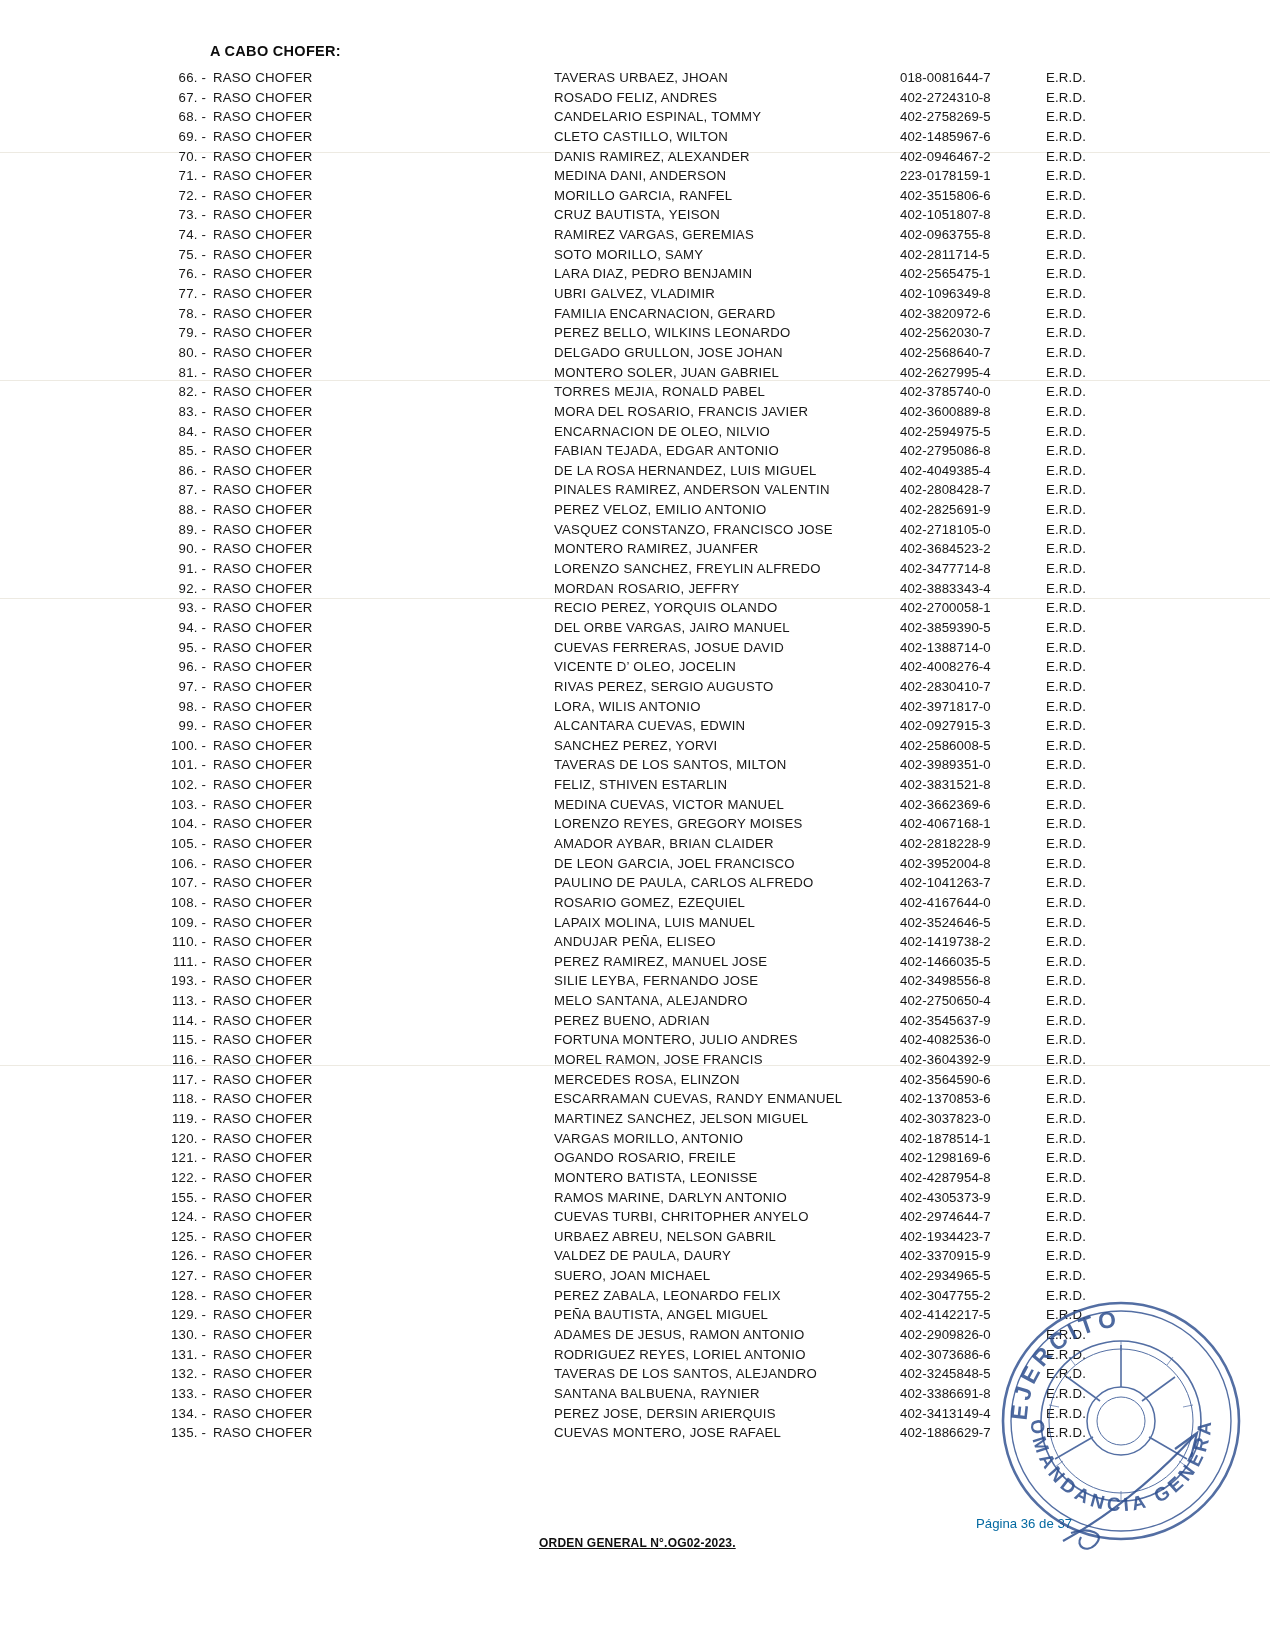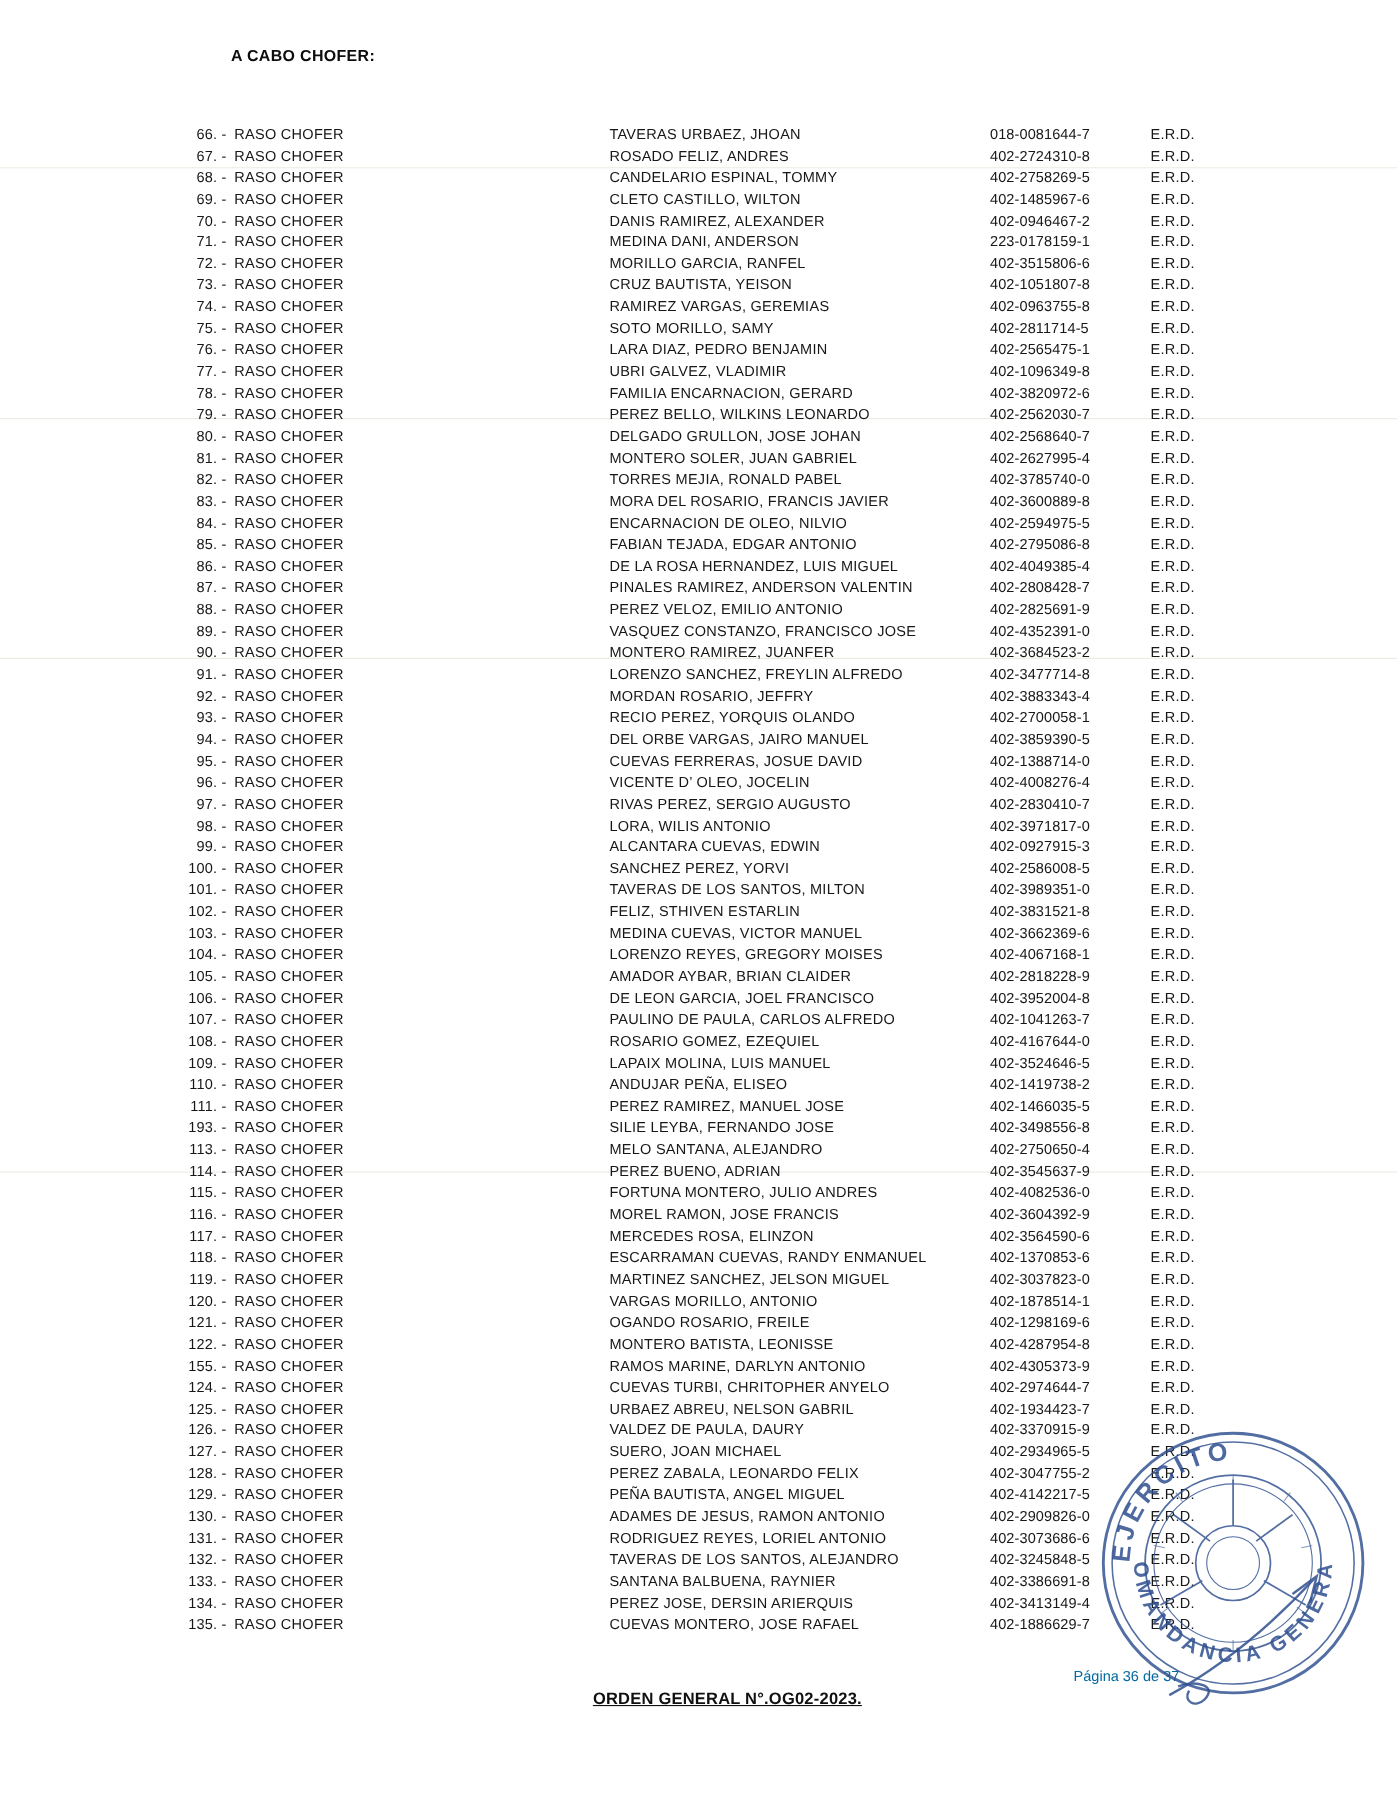--- a/index.html
+++ b/index.html
@@ -40,21 +40,20 @@
     letter-spacing: 0.3px;
     color: #0d0d0d;
   }
 
   
   #roster {
     position: absolute;
     left: 0;
     top: 70px;
     width: 1270px;
-    margin-top: 44px;
   }
   .row {
     position: relative;
     height: 19.65px;
     font-size: 13.2px;
     color: #171717;
     white-space: nowrap;
   }
   .c-num {
     position: absolute;
@@ -84,21 +83,21 @@
     position: absolute;
     left: 1046px;
     letter-spacing: 0.2px;
   }
 
   
   #footer-order {
     position: absolute;
     left: 539px;
     top: 1536px;
-    font-size: 15px;
+    font-size: 12px;
     font-weight: bold;
     text-decoration: underline;
     letter-spacing: 0.2px;
     color: #101010;
   }
   #page-number {
     position: absolute;
     left: 976px;
     top: 1516px;
     font-size: 13.2px;
@@ -295,21 +294,21 @@
         <span class="c-num">88. -</span>
         <span class="c-rank">RASO CHOFER</span>
         <span class="c-name">PEREZ VELOZ, EMILIO ANTONIO</span>
         <span class="c-id">402-2825691-9</span>
         <span class="c-inst">E.R.D.</span>
       </div>
       <div class="row">
         <span class="c-num">89. -</span>
         <span class="c-rank">RASO CHOFER</span>
         <span class="c-name">VASQUEZ CONSTANZO, FRANCISCO JOSE</span>
-        <span class="c-id">402-4352391-0</span>
+        <span class="c-id">402-2718105-0</span>
         <span class="c-inst">E.R.D.</span>
       </div>
       <div class="row">
         <span class="c-num">90. -</span>
         <span class="c-rank">RASO CHOFER</span>
         <span class="c-name">MONTERO RAMIREZ, JUANFER</span>
         <span class="c-id">402-3684523-2</span>
         <span class="c-inst">E.R.D.</span>
       </div>
       <div class="row">

